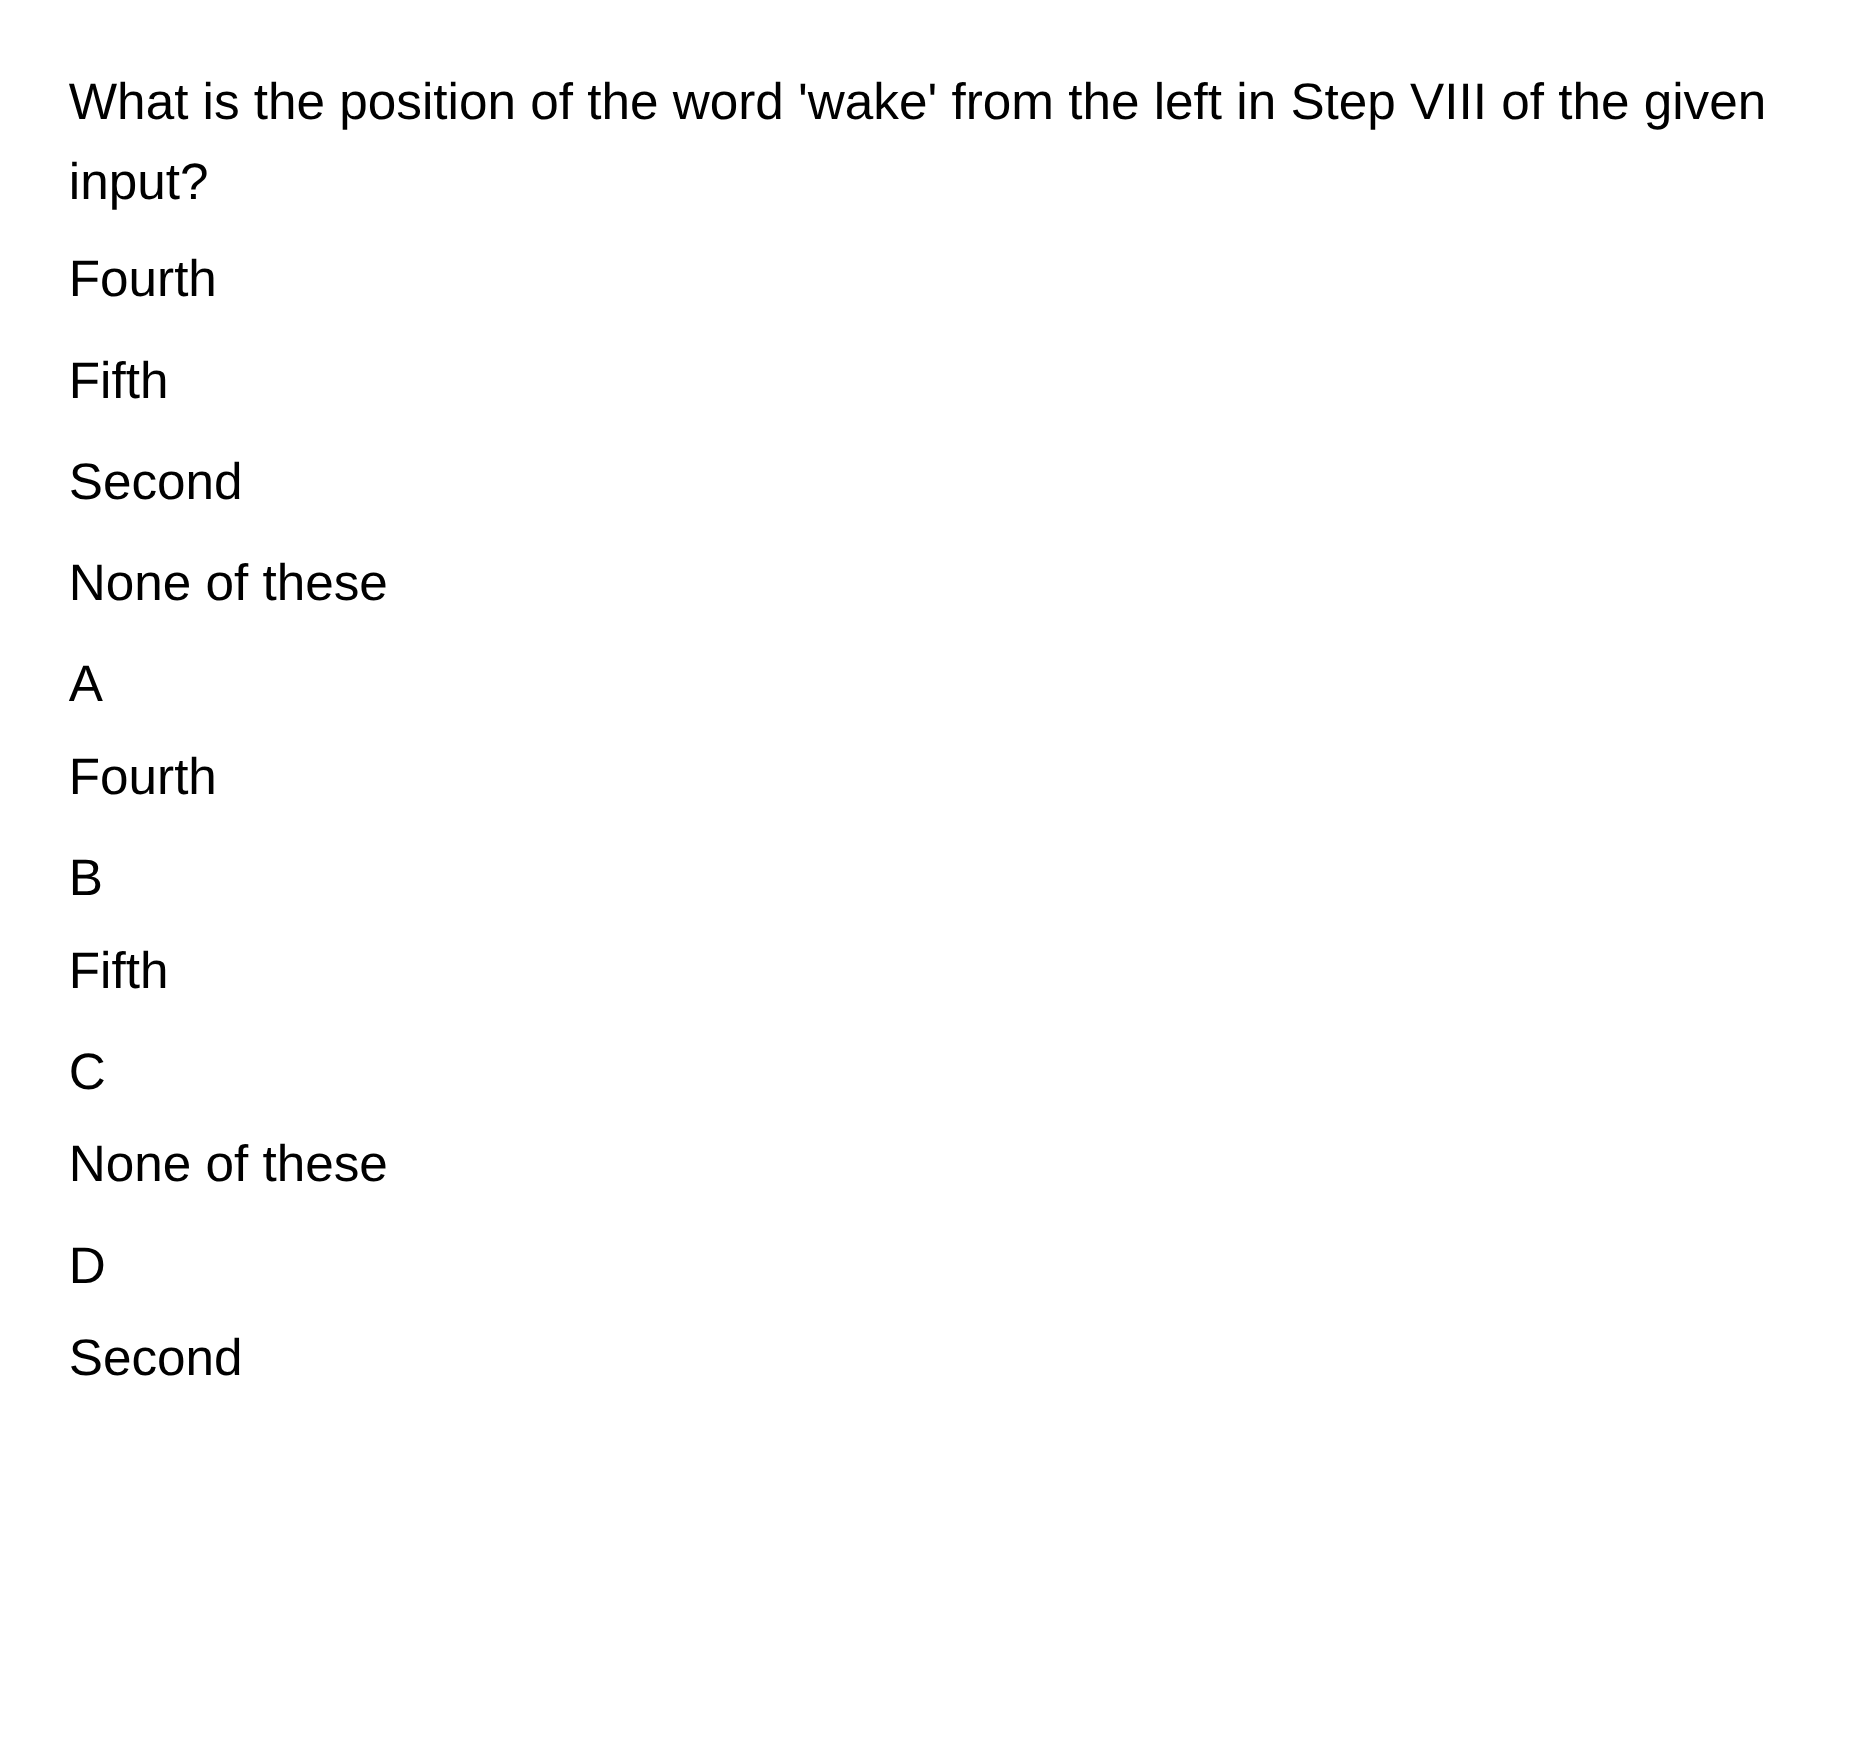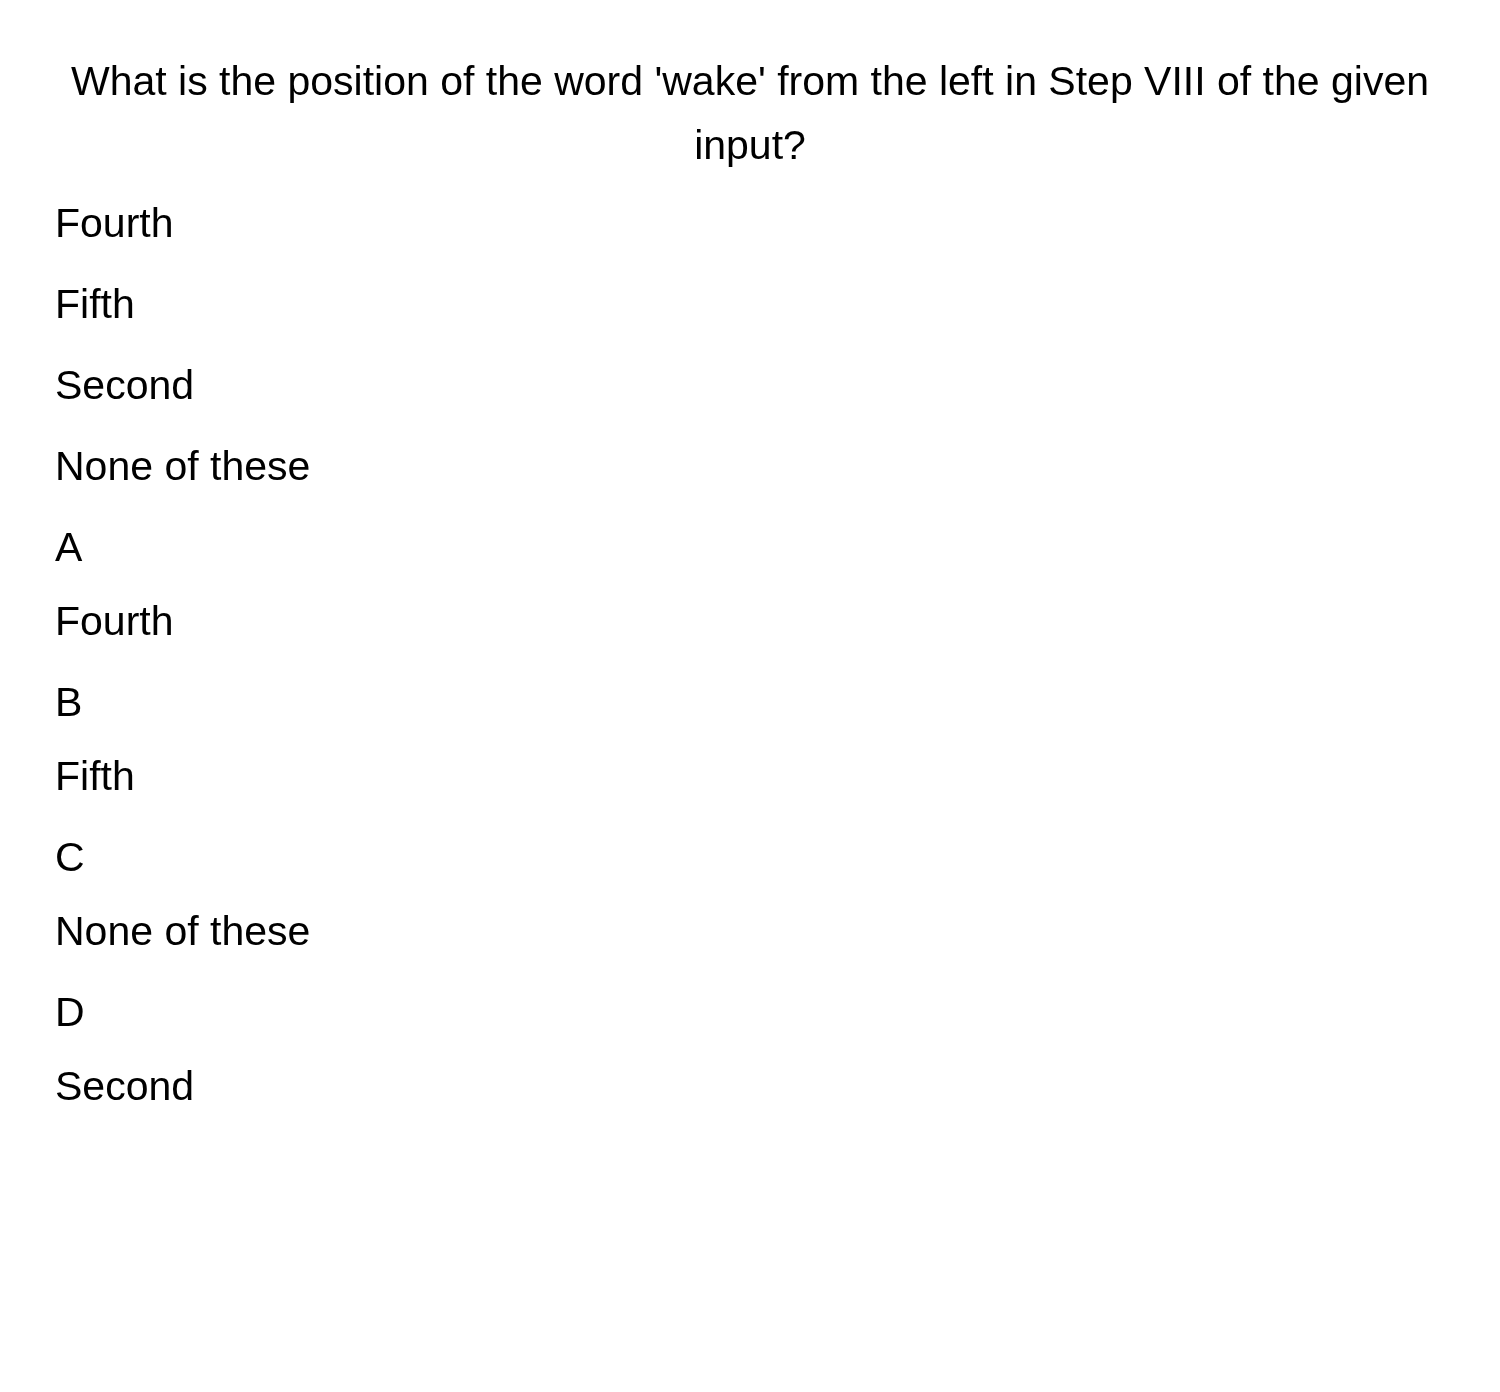--- a/index.html
+++ b/index.html
@@ -17,21 +17,20 @@
     .content {
       display: flex;
       flex-direction: column;
     }
     .question {
       font-size: 41px;
       line-height: 1.55;
       color: #000000;
       margin-bottom: 26px;
       font-weight: 400;
-      text-align: center;
     }
     .option-line {
       font-size: 41px;
       line-height: 1.0;
       color: #000000;
       margin-bottom: 40px;
       font-weight: 400;
     }
     .answer-letter {
       font-size: 41px;

